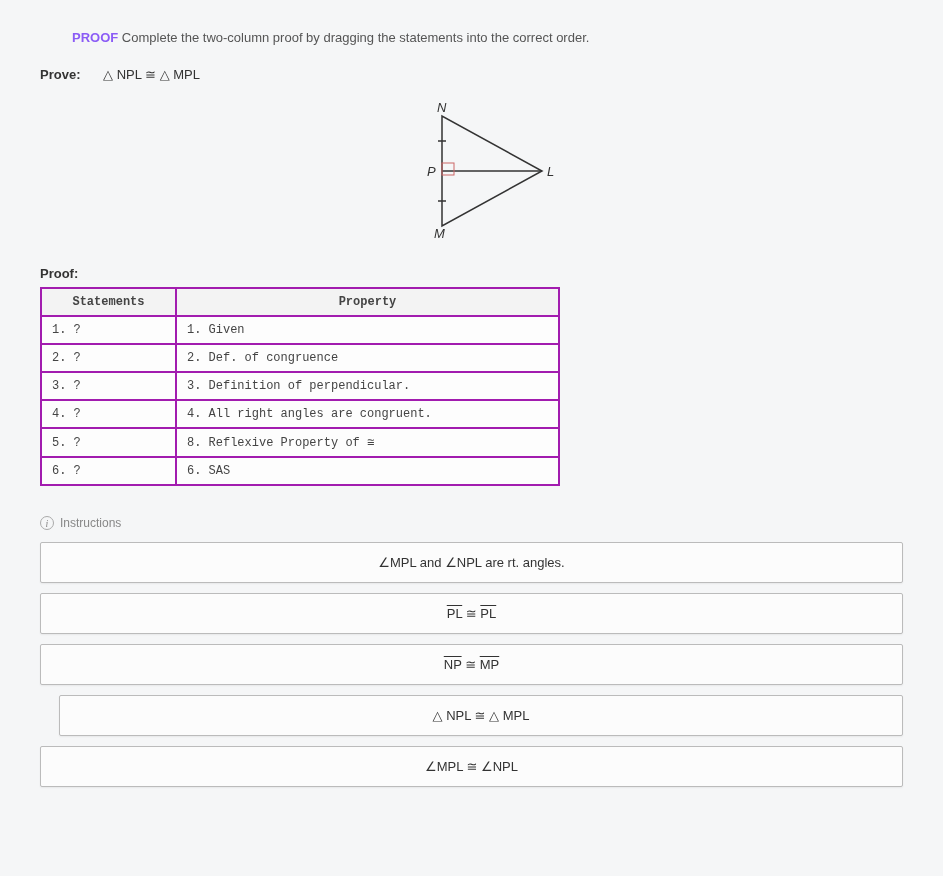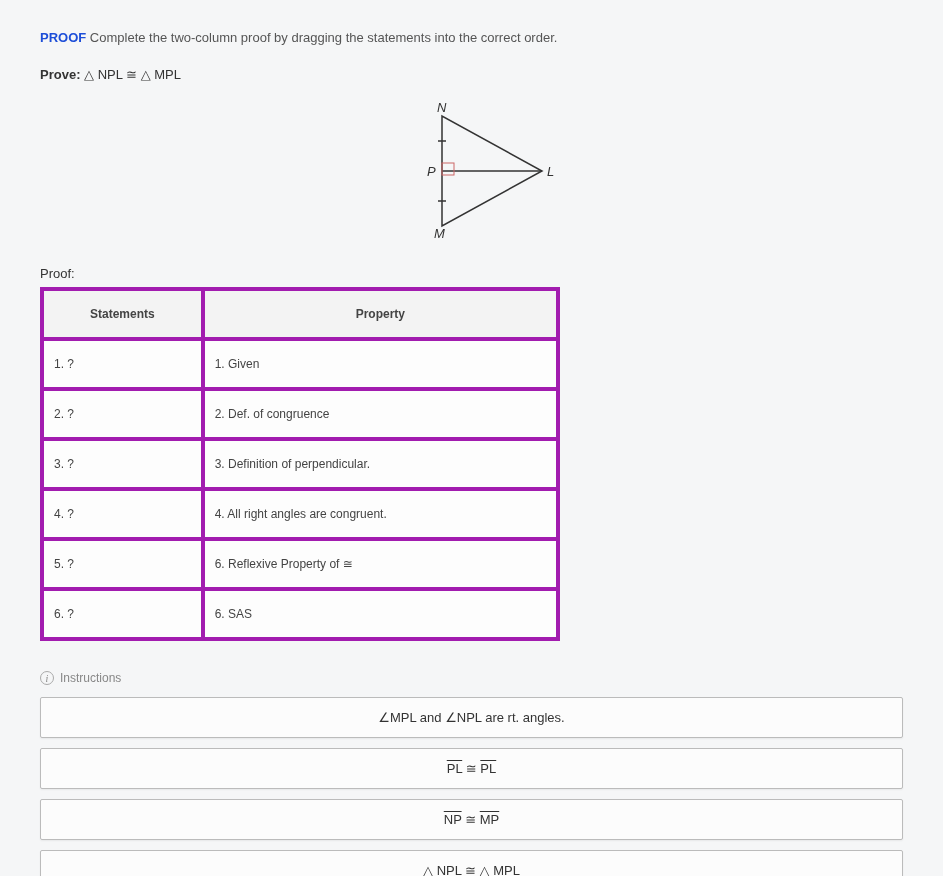--- a/index.html
+++ b/index.html
@@ -8,51 +8,52 @@
     background: #f5f6f7;
     color: #444;
     padding: 30px 40px;
     width: 943px;
   }
   .header-line {
     font-size: 13px;
     color: #555;
     margin-bottom: 18px;
   }
-  .header-line .bold { font-weight: bold; color: #1d4ed8; }
+  .header-line .bold { font-weight: bold; color: #8b5cf6; margin-left: 32px; }
   .given-prove {
     font-size: 13px;
     color: #333;
     line-height: 1.8;
     margin-bottom: 10px;
   }
   .given-prove .lbl { font-weight: bold; }
   .ov { text-decoration: overline; }
   .figure-wrap {
     display: flex;
     justify-content: center;
     margin: 10px 0 20px 0;
   }
   .proof-label {
     font-size: 13px;
-    font-weight: normal;
+    font-weight: bold;
     color: #333;
     margin-bottom: 6px;
   }
   table.proof {
     border-collapse: collapse;
     font-size: 12px;
     color: #444;
     width: 520px;
     background: #fdfdfd;
   }
   table.proof th, table.proof td {
-    border: 4px solid #a21caf;
-    padding: 16px 10px;
+    border: 2px solid #a21caf;
+    padding: 6px 10px;
     text-align: left;
+    font-family: Liberation Mono, monospace;
   }
   table.proof th {
     font-weight: bold;
     text-align: center;
     background: #f3f3f3;
   }
   .instructions-row {
     display: flex;
     align-items: center;
     gap: 6px;
@@ -83,21 +84,21 @@
     border: 1px solid #bbb;
     background: #fcfcfc;
     border-radius: 2px;
     padding: 12px 8px;
     text-align: center;
     font-size: 13px;
     color: #333;
     cursor: grab;
     box-shadow: 0 1px 2px rgba(0,0,0,0.06);
   }
-  .tri { font-family: Arial, sans-serif; }
+  .tri { font-family: Arial, sans-serif; margin-left: 19px; }
 </style>
 </head>
 <body>
 
 <div class="header-line">
   <span class="bold">PROOF</span>
   <span>Complete the two-column proof by dragging the statements into the correct order.</span>
 </div>
 
 <div class="given-prove">
@@ -144,21 +145,21 @@
     <tr>
       <td>3. ?</td>
       <td>3. Definition of perpendicular.</td>
     </tr>
     <tr>
       <td>4. ?</td>
       <td>4. All right angles are congruent.</td>
     </tr>
     <tr>
       <td>5. ?</td>
-      <td>6. Reflexive Property of ≅</td>
+      <td>8. Reflexive Property of ≅</td>
     </tr>
     <tr>
       <td>6. ?</td>
       <td>6. SAS</td>
     </tr>
   </tbody>
 </table>
 
 <div class="instructions-row">
   <span class="info-icon">i</span>

